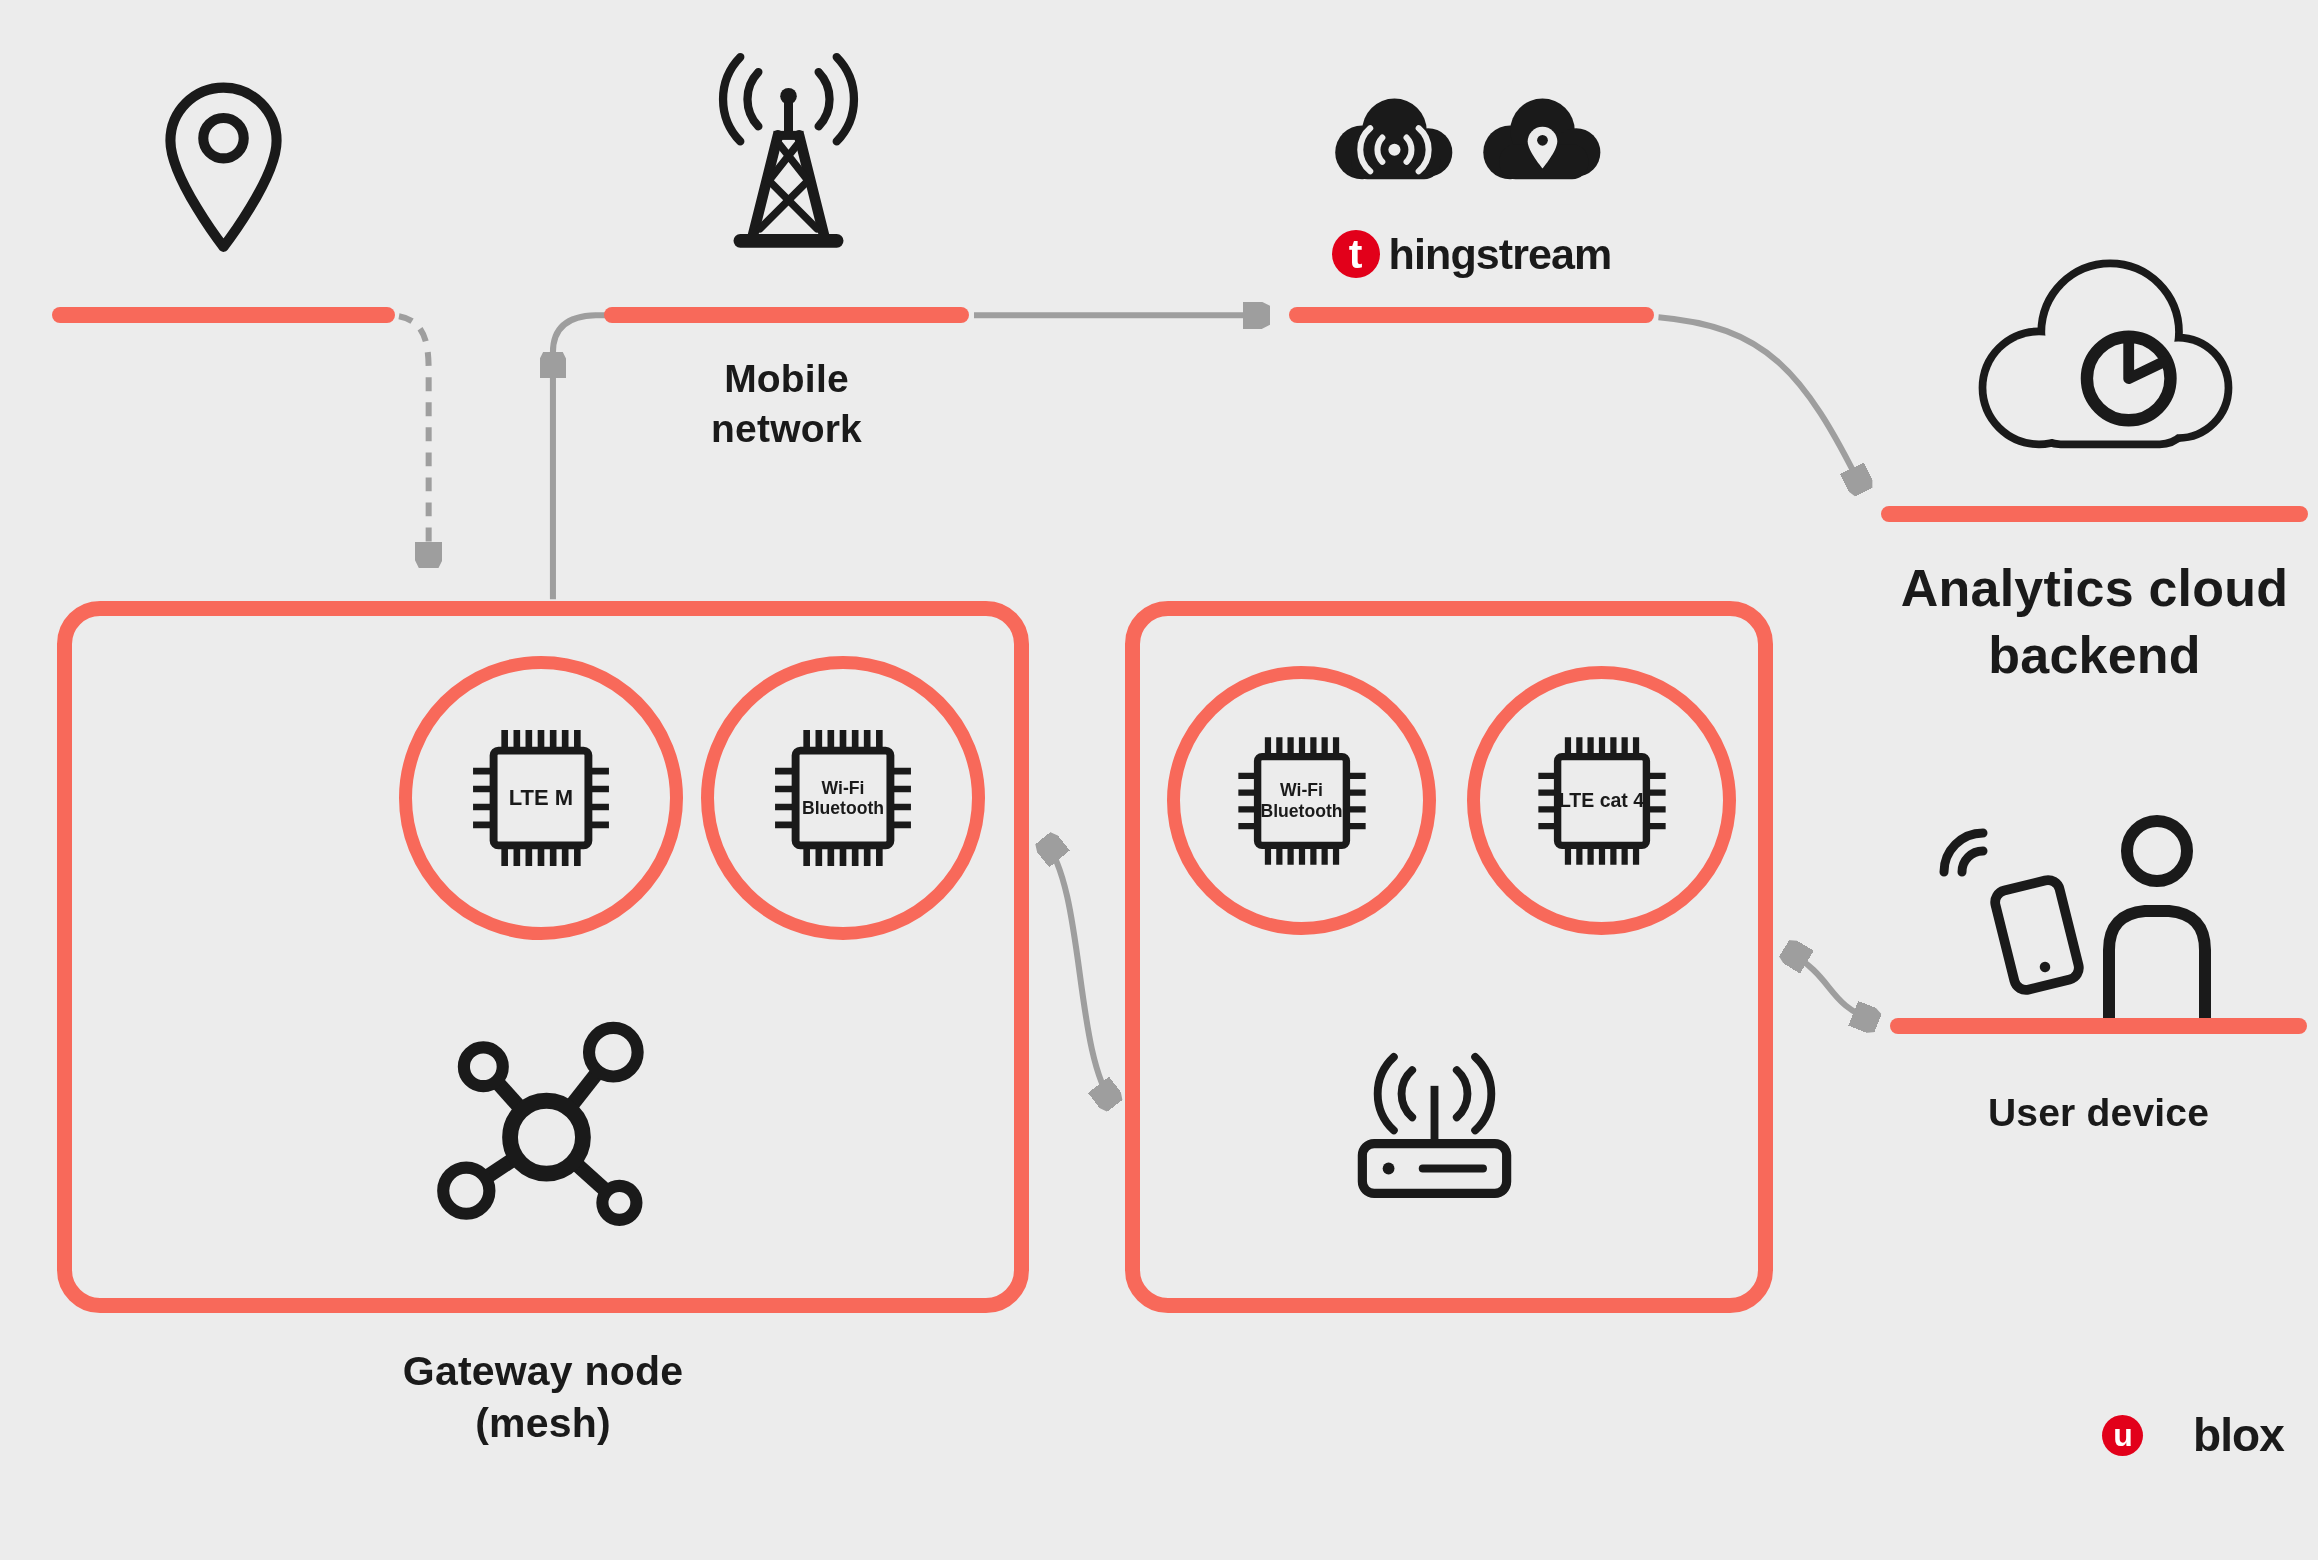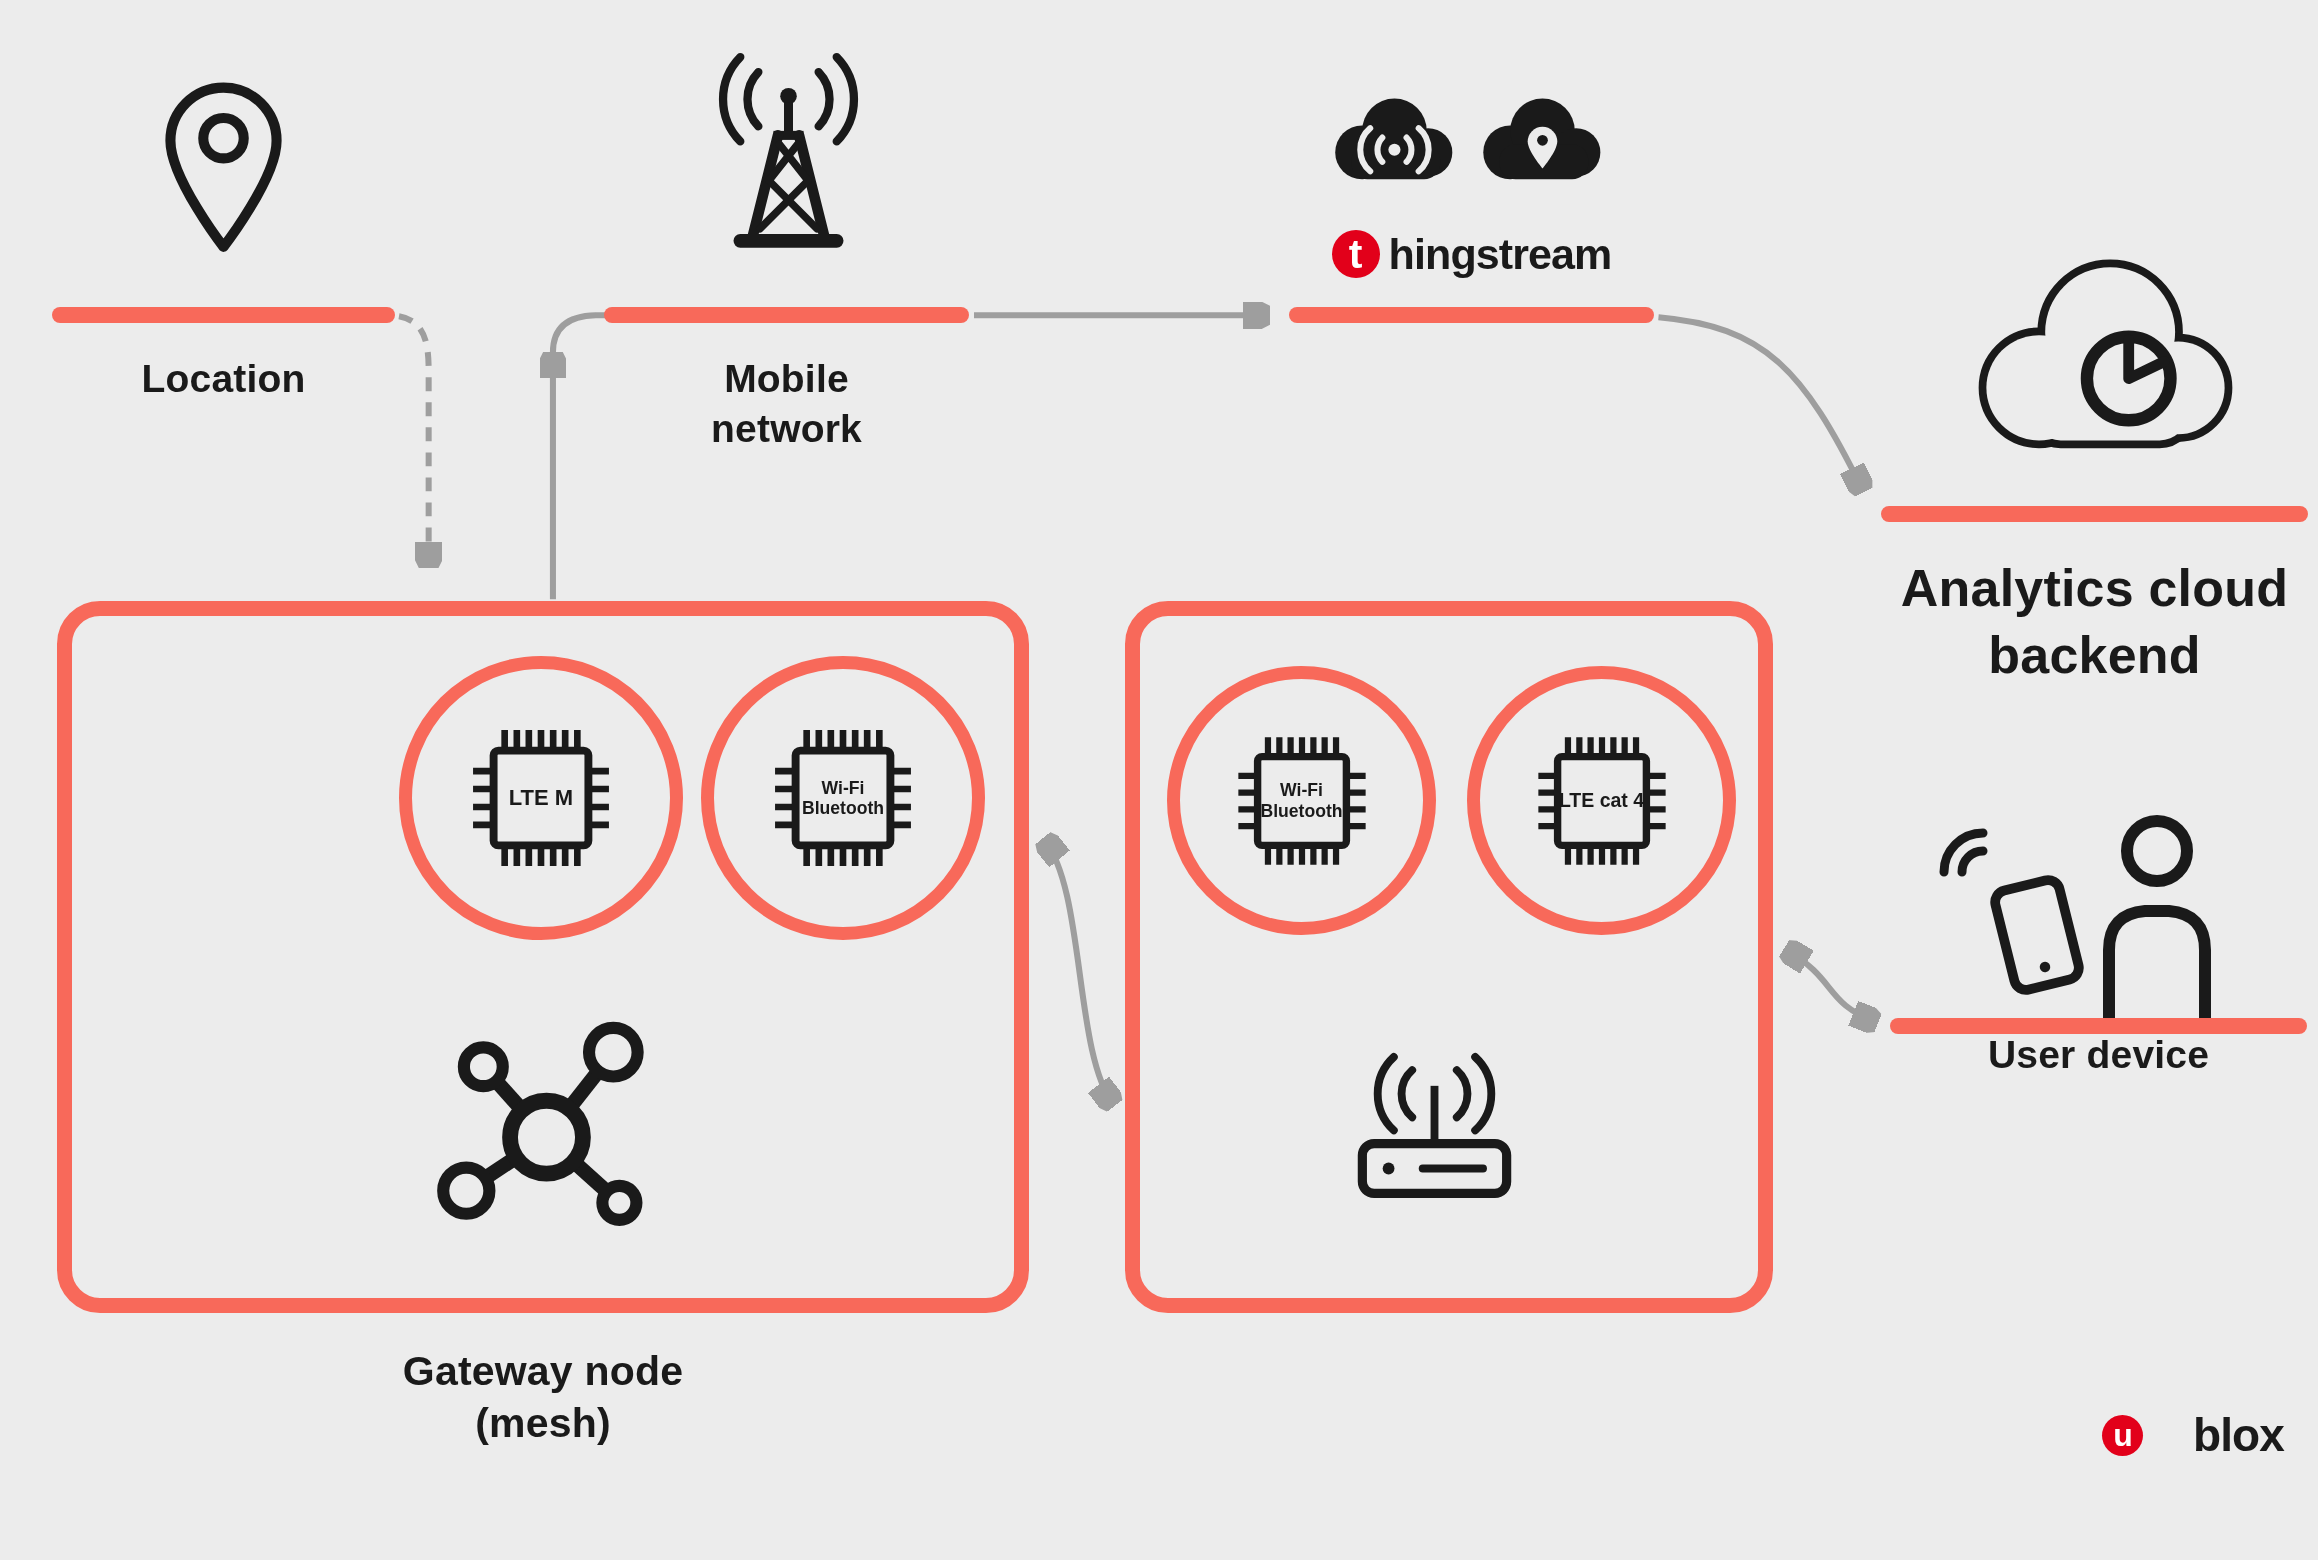--- a/index.html
+++ b/index.html
@@ -70,21 +70,20 @@
     <path d="M1788 342 C1902 352 1944 398 2008 528" marker-end="url(#ah)"></path>
     <path d="M1126 906 C1170 960 1158 1136 1200 1190" marker-start="url(#ah)" marker-end="url(#ah)"></path>
     <path d="M1926 1024 C1982 1058 1966 1080 2022 1102" marker-start="url(#ah)" marker-end="url(#ah)"></path>
   </svg>
 
   <svg class="icon" style="left:154px; top:70px; width:139px; height:197px;" viewBox="0 0 110 140">
     <path d="M55 132 C55 132 13 78 13 48 A42 42 0 1 1 97 48 C97 78 55 132 55 132 Z" fill="none" stroke="currentColor" stroke-width="8" stroke-linejoin="round"></path>
     <circle cx="55" cy="46" r="16" fill="none" stroke="currentColor" stroke-width="8"></circle>
   </svg>
   <div class="bar" style="left:52px; top:307px; width:343px;"></div>
-  <div class="lbl" style="left:52px; top:354px; width:343px; font-size:39px;">Location</div>
 
   <svg class="icon" style="left:698px; top:48px; width:181px; height:226px;" viewBox="0 0 120 150">
     <circle cx="60" cy="32" r="5.5" fill="currentColor"></circle>
     <path d="M60 36 V58" stroke="currentColor" stroke-width="6"></path>
     <path d="M50 58 H70" stroke="currentColor" stroke-width="6"></path>
     <path d="M53 58 L36 126 M67 58 L84 126" stroke="currentColor" stroke-width="7" stroke-linecap="round"></path>
     <path d="M54 64 L73 88 M66 64 L47 88 M49 90 L79 120 M71 90 L41 120" stroke="currentColor" stroke-width="5" stroke-linecap="round"></path>
     <path d="M28 128 H92" stroke="currentColor" stroke-width="9" stroke-linecap="round"></path>
     <path d="M40 16 A26 26 0 0 0 40 52 M28 6 A40 40 0 0 0 28 62 M80 16 A26 26 0 0 1 80 52 M92 6 A40 40 0 0 1 92 62" stroke="currentColor" stroke-width="5.5" fill="none" stroke-linecap="round"></path>
   </svg>
@@ -207,21 +206,21 @@
     <g transform="rotate(-14 96 84)">
       <rect x="74" y="50" width="44" height="68" rx="8" fill="none" stroke="currentColor" stroke-width="6.5"></rect>
       <circle cx="96" cy="106" r="3.5" fill="currentColor"></circle>
     </g>
     <g>
       <circle cx="176" cy="28" r="20" fill="none" stroke="currentColor" stroke-width="8"></circle>
       <path d="M144 140 L144 94 Q144 70 168 68 L184 68 Q208 70 208 94 L208 140" fill="none" stroke="currentColor" stroke-width="8" stroke-linejoin="round"></path>
     </g>
   </svg>
   <div class="bar" style="left:1890px; top:1018px; width:417px;"></div>
-  <div class="lbl" style="left:1890px; top:1030px; width:417px; font-size:39px;">User device</div>
+  <div class="lbl" style="left:1890px; top:1088px; width:417px; font-size:39px;">User device</div>
 
   <div class="logo-row" style="left:1948px; top:1408px; width:336px; justify-content:flex-end; gap:5.6px;">
     <div class="logo-dot" style="width:41px; height:41px; font-size:32px;">u</div>
     <span class="logo-word" style="font-size:46px;margin-left:44px;">blox</span>
   </div>
 
 </div>
 
 
 </body></html>

